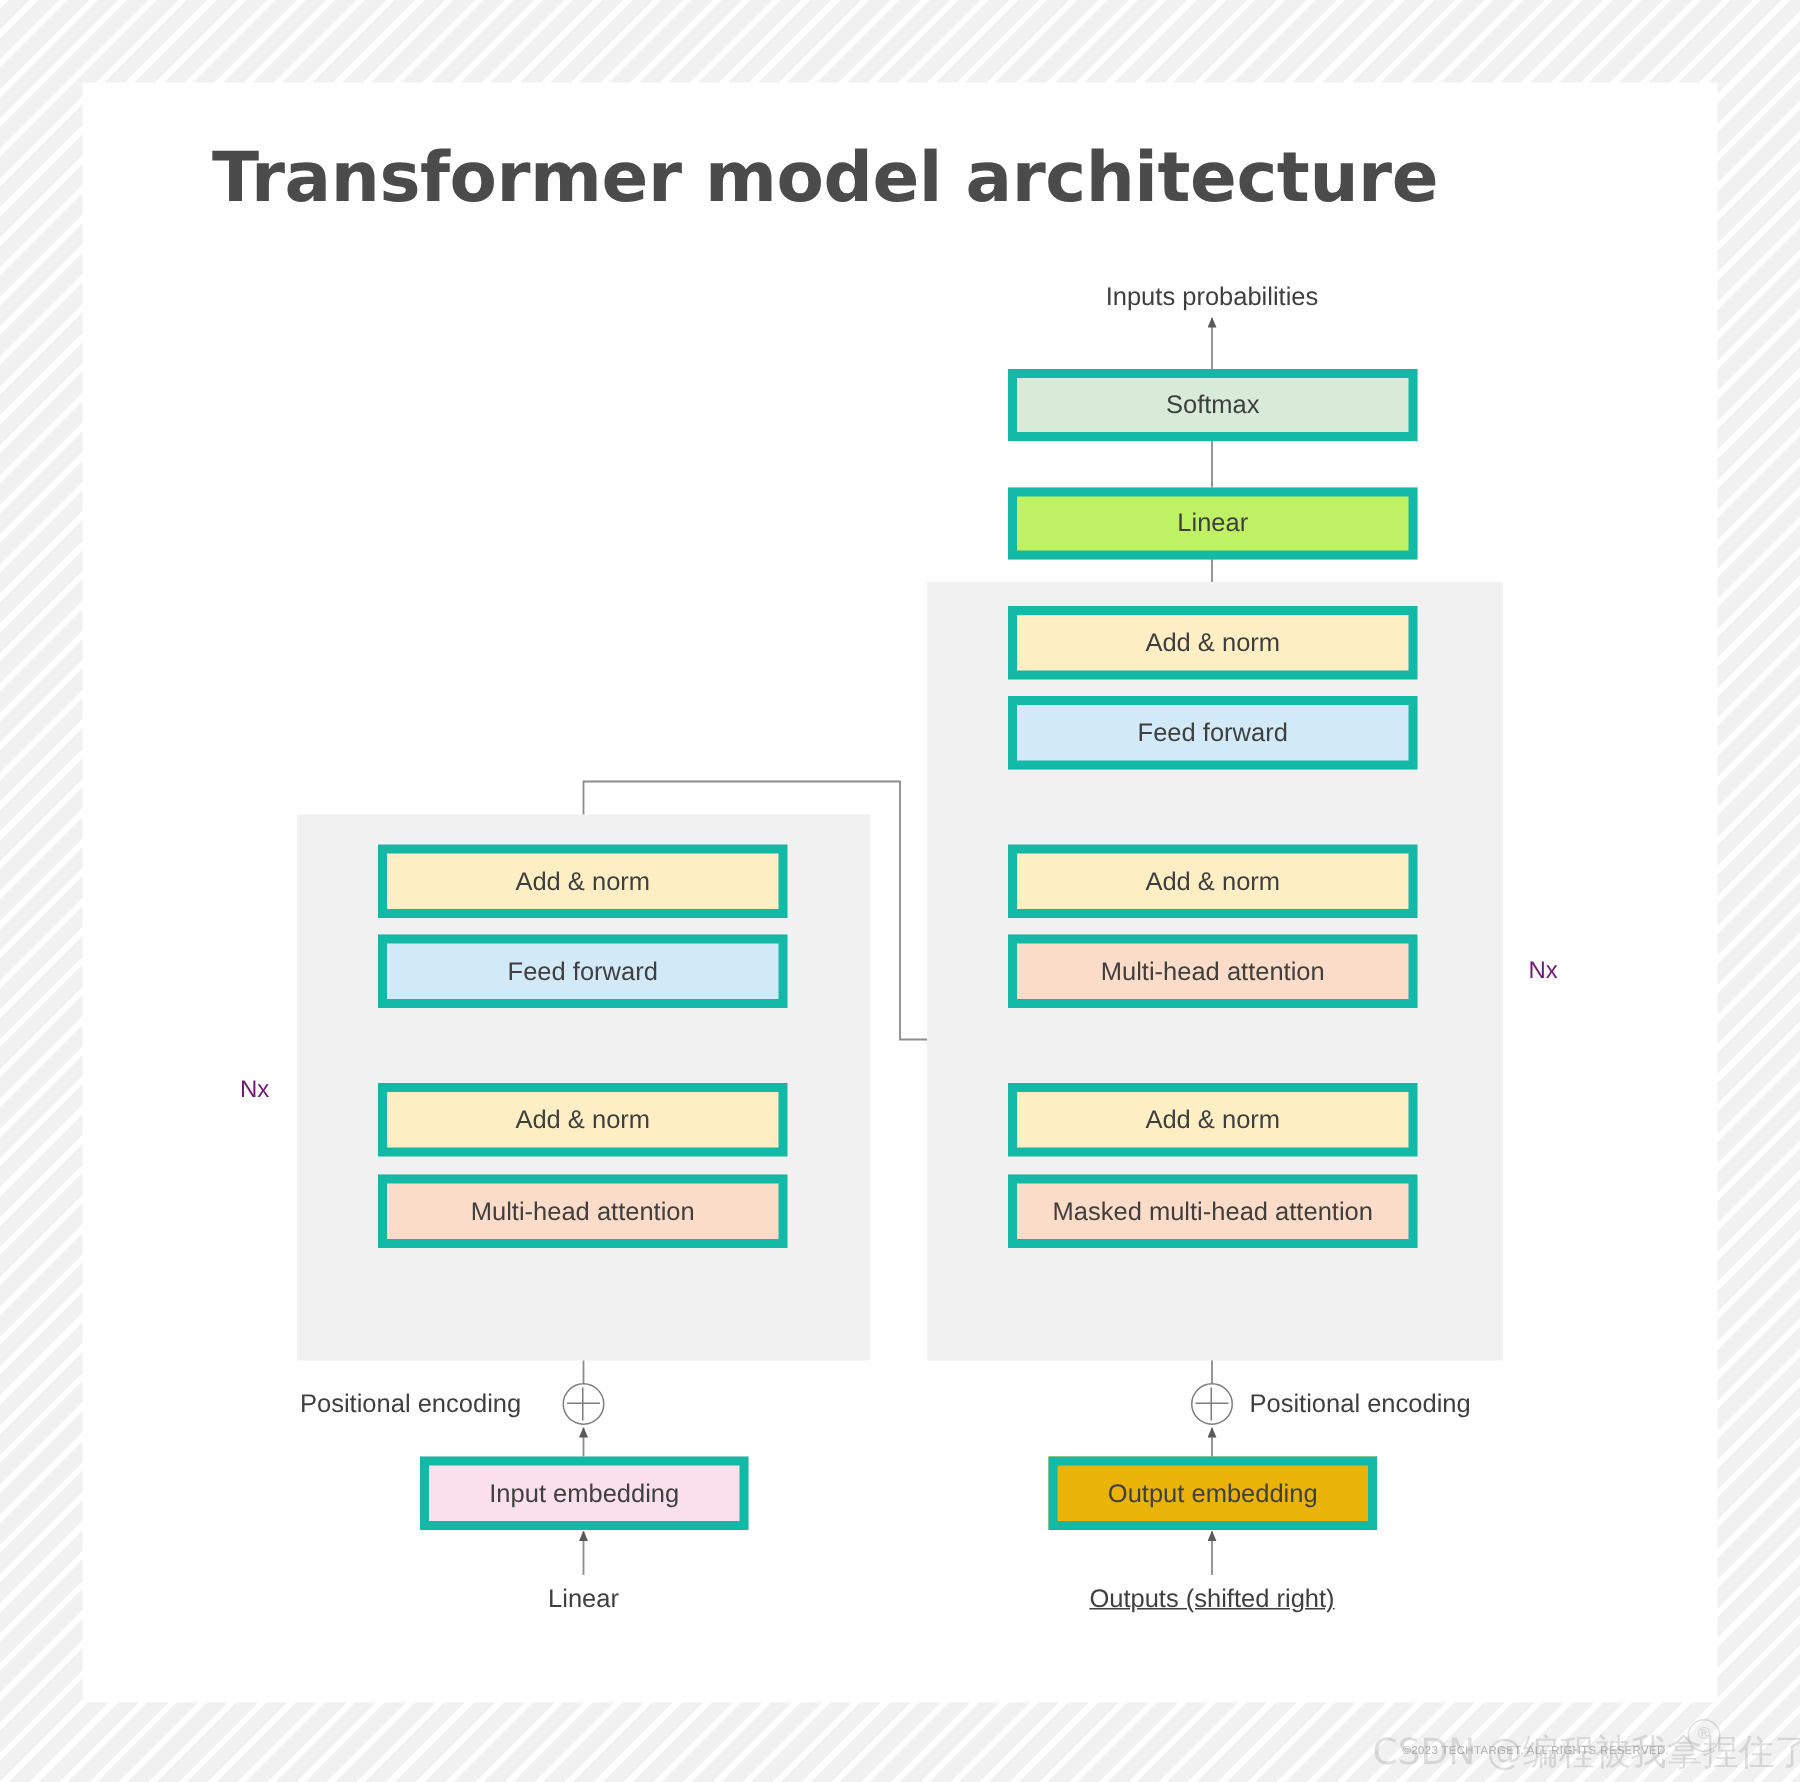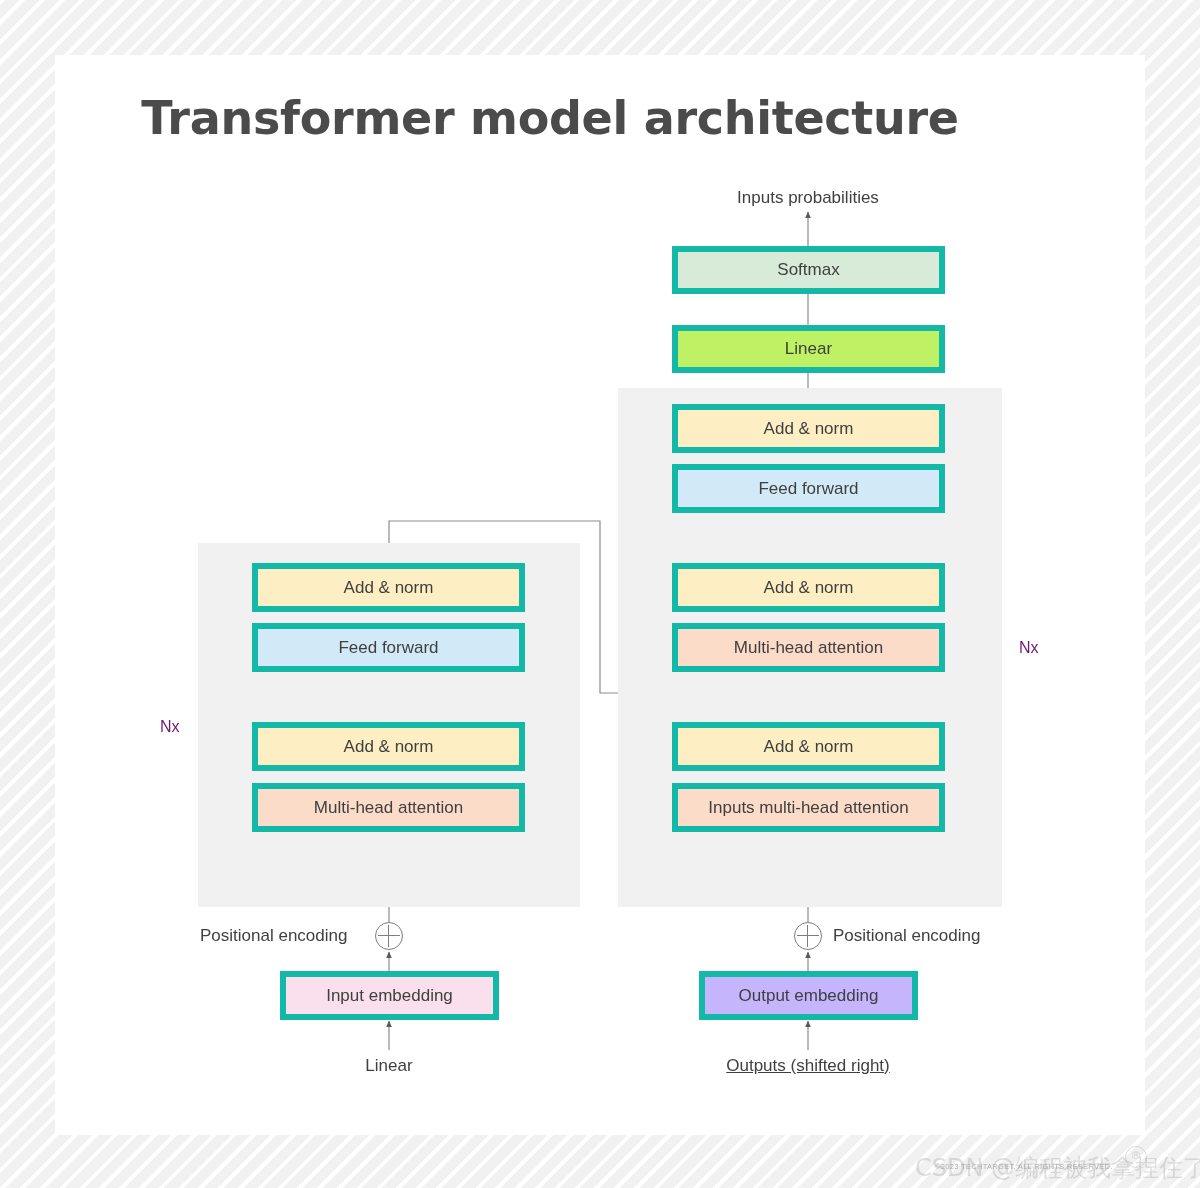--- a/index.html
+++ b/index.html
@@ -258,28 +258,28 @@
   <div class="nodebox" style="left:672px; top:404px; width:273px; height:49px; background:#fdeec4;">Add &amp; norm</div>
 
   <div class="nodebox" style="left:672px; top:464px; width:273px; height:49px; background:#d2eaf7;">Feed forward</div>
 
   <div class="nodebox" style="left:672px; top:563px; width:273px; height:49px; background:#fdeec4;">Add &amp; norm</div>
 
   <div class="nodebox" style="left:672px; top:623px; width:273px; height:49px; background:#fbdcc8;">Multi-head attention</div>
 
   <div class="nodebox" style="left:672px; top:722px; width:273px; height:49px; background:#fdeec4;">Add &amp; norm</div>
 
-  <div class="nodebox" style="left:672px; top:783px; width:273px; height:49px; background:#fbdcc8;">Inputs multi-head attention</div>
+  <div class="nodebox" style="left:672px; top:783px; width:273px; height:49px; background:#fbdcc8;">Masked multi-head attention</div>
 
   <div class="nxlabel" style="left:1019px; top:639px;">Nx</div>
 
   <div class="opcircle" style="left:794px; top:922px;"></div>
   <div class="plainlabel" style="left:833px; top:926px;">Positional encoding</div>
 
-  <div class="nodebox" style="left:699px; top:971px; width:219px; height:49px; background:#c4b5fd;">Output embedding</div>
+  <div class="nodebox" style="left:699px; top:971px; width:219px; height:49px; background:#eab308;">Output embedding</div>
 
   <div class="plainlabel" style="left:658px; top:1056px; width:300px; text-align:center;text-decoration:underline;">Outputs (shifted right)</div>
 
   <div class="nodebox" style="left:252px; top:563px; width:273px; height:49px; background:#fdeec4;">Add &amp; norm</div>
 
   <div class="nodebox" style="left:252px; top:623px; width:273px; height:49px; background:#d2eaf7;">Feed forward</div>
 
   <div class="nodebox" style="left:252px; top:722px; width:273px; height:49px; background:#fdeec4;">Add &amp; norm</div>
 
   <div class="nodebox" style="left:252px; top:783px; width:273px; height:49px; background:#fbdcc8;">Multi-head attention</div>

